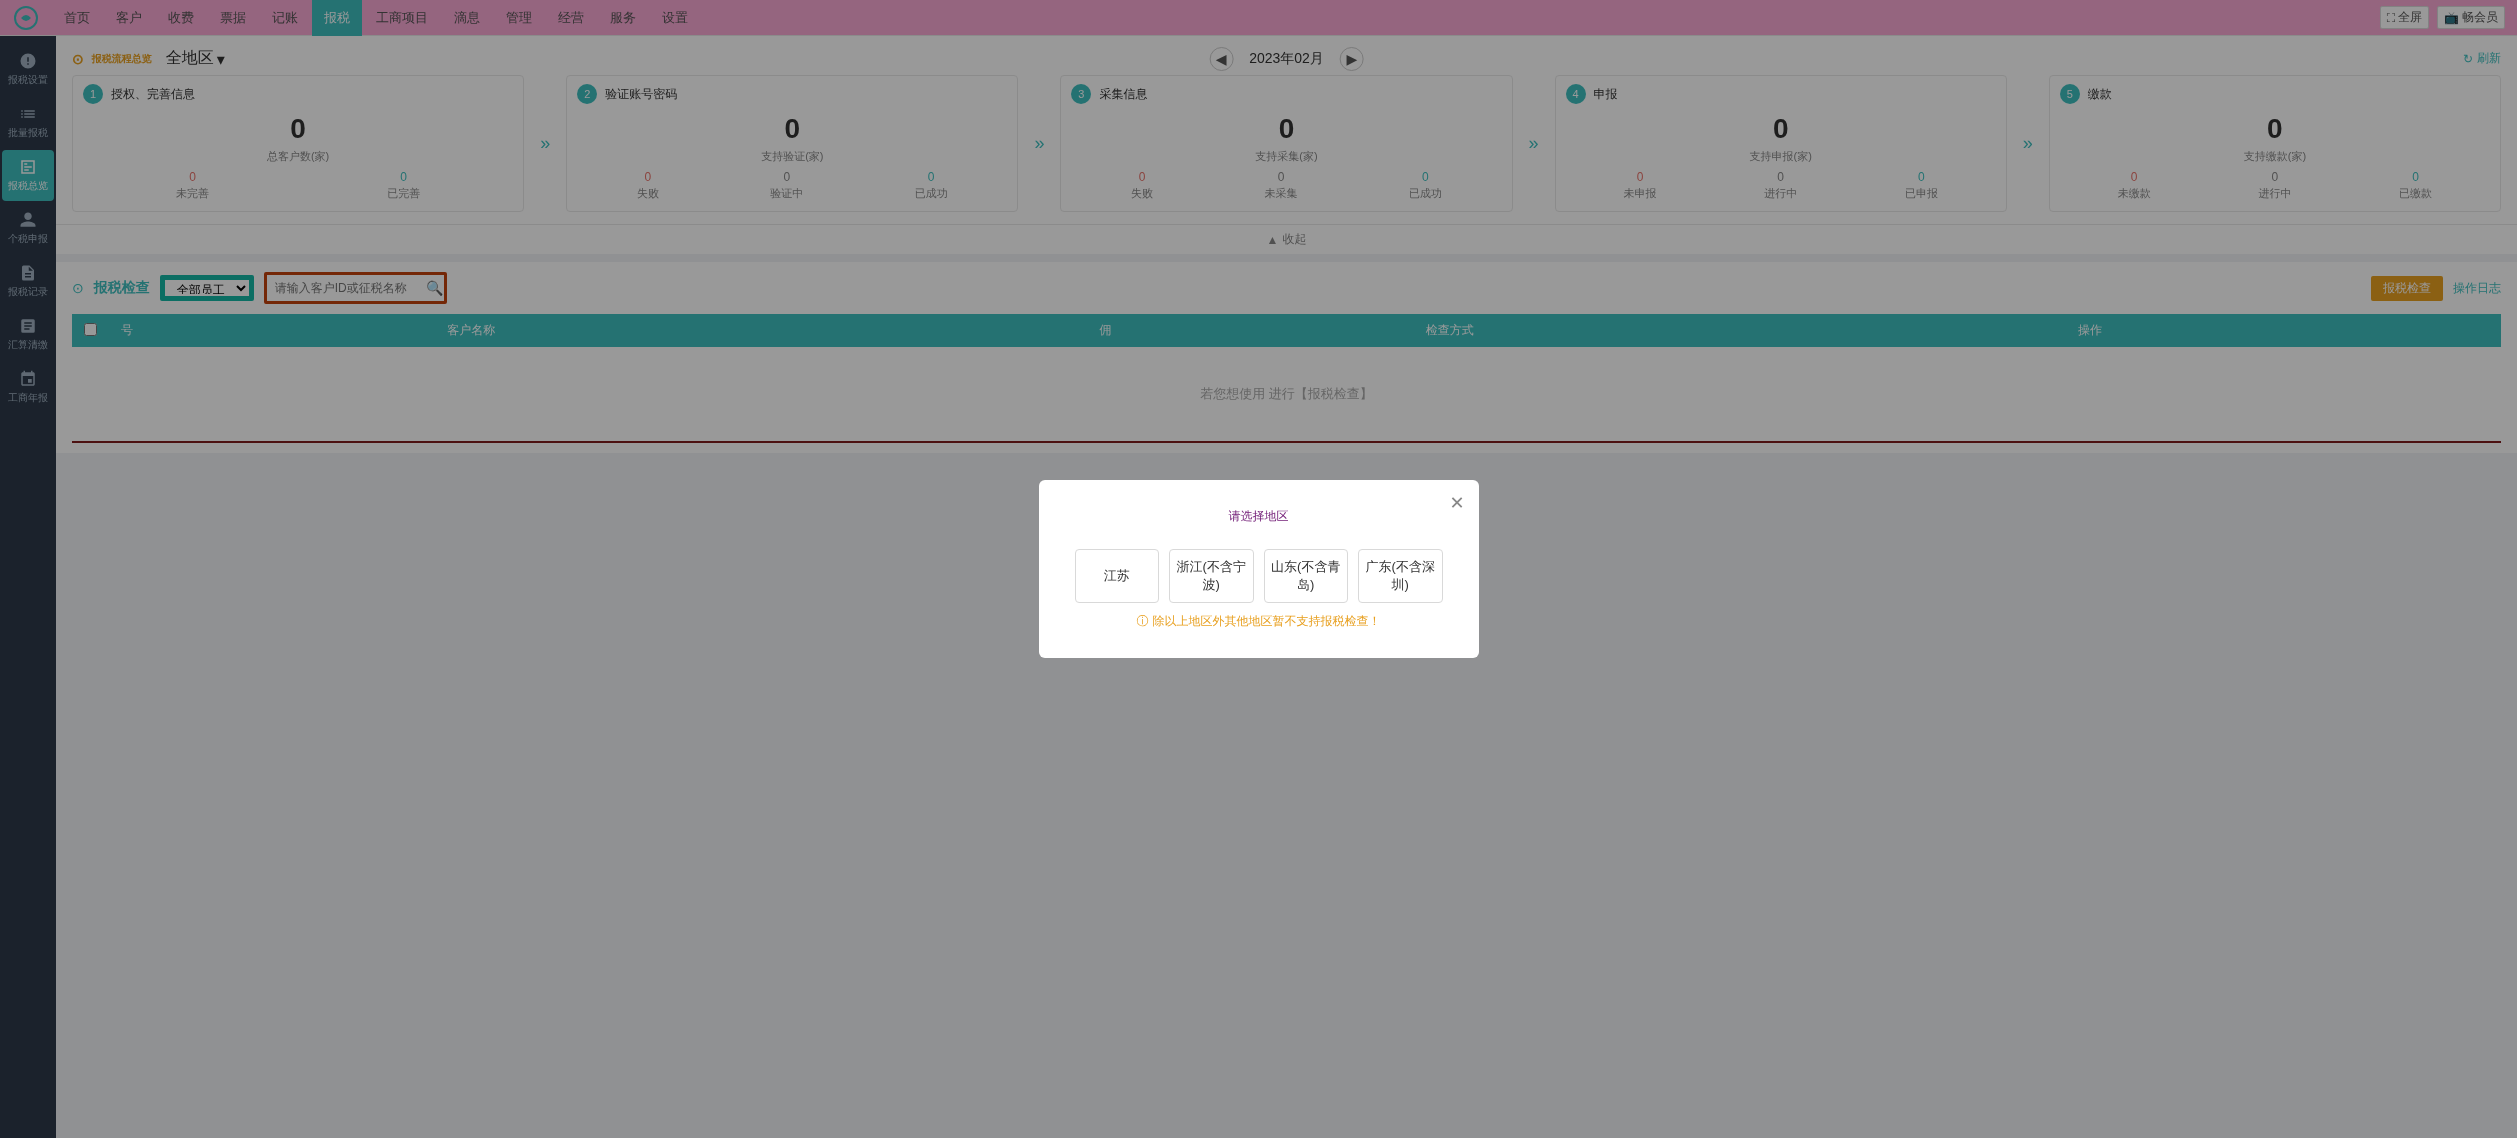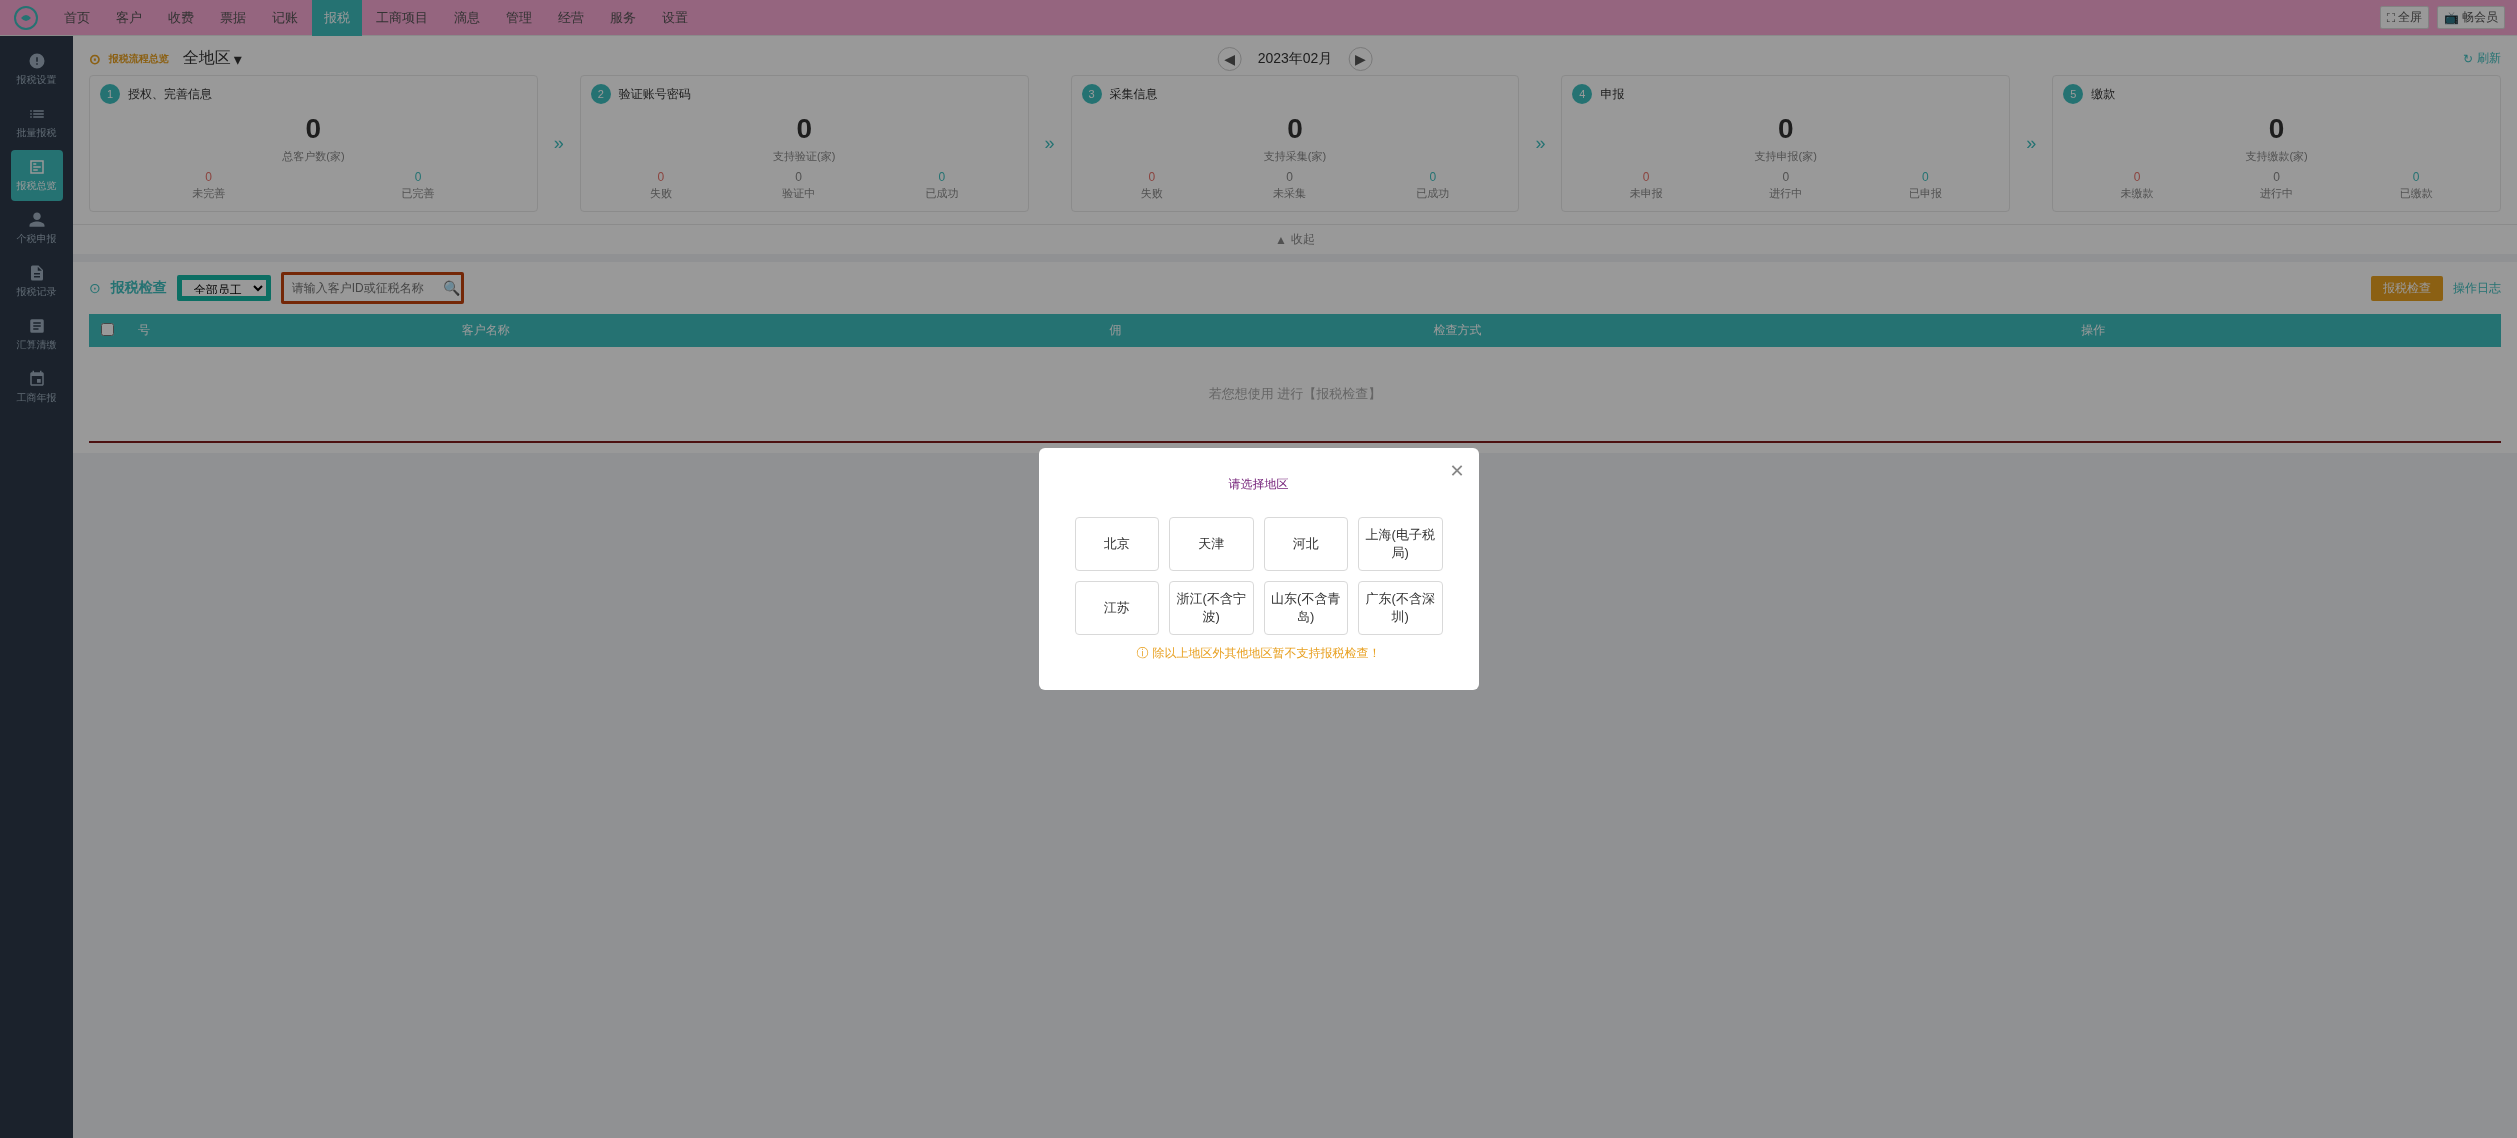--- a/index.html
+++ b/index.html
@@ -57,21 +57,21 @@
       border-radius: 2px;
       background: #fff;
     }
 
     
     .layout {
       display: flex;
       height: calc(100vh - 36px);
     }
     .sidebar {
-      width: 73px;
+      width: 56px;
       background: #2d3a4a;
       display: flex;
       flex-direction: column;
       align-items: center;
       padding-top: 8px;
       gap: 2px;
       font-family: Liberation Serif, serif;
     }
     .sidebar-item {
       width: 52px;
@@ -628,26 +628,20 @@
     </div>
 
   </div>
 </div>
 
 <div class="modal-overlay">
   <div class="modal">
     <button class="modal-close">✕</button>
     <div class="modal-title">请选择地区</div>
 
-    <div class="region-grid">
-      <button class="region-btn">北京</button>
-      <button class="region-btn">天津</button>
-      <button class="region-btn">河北</button>
-      <button class="region-btn">上海(电子税局)</button>
-    </div>
 
     <div class="region-grid-row2">
       <button class="region-btn">江苏</button>
       <button class="region-btn">浙江(不含宁波)</button>
       <button class="region-btn">山东(不含青岛)</button>
       <button class="region-btn">广东(不含深圳)</button>
     </div>
 
 
     <div class="modal-warning">

